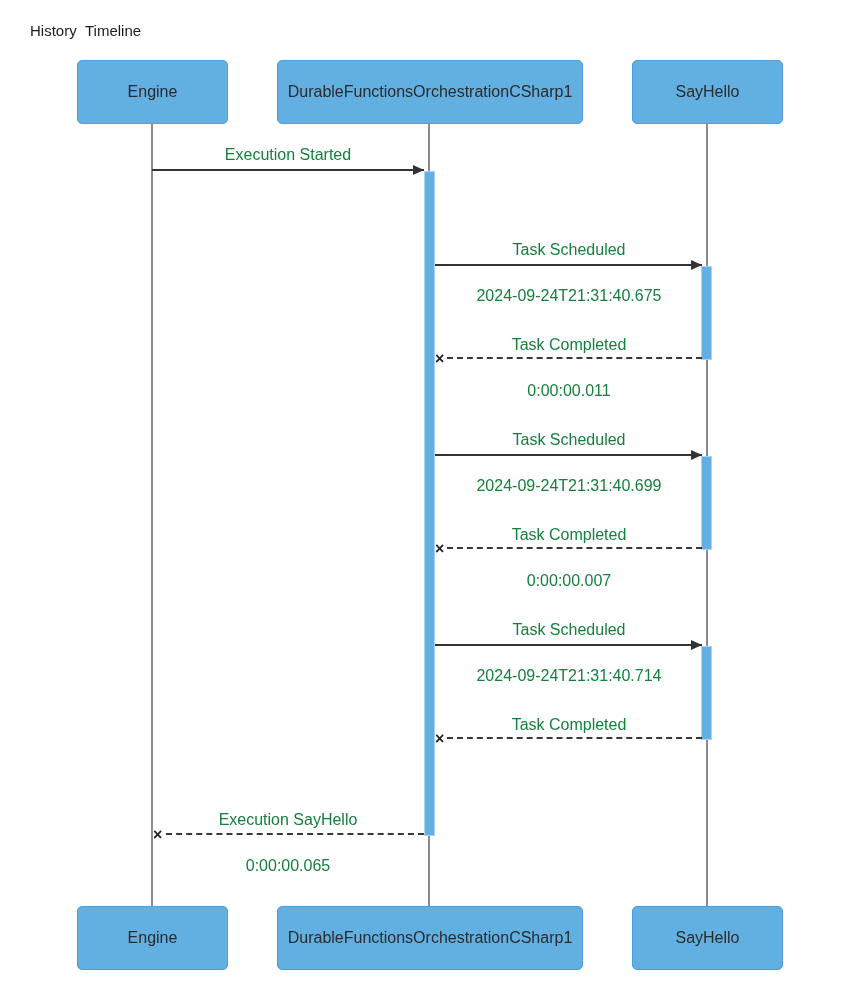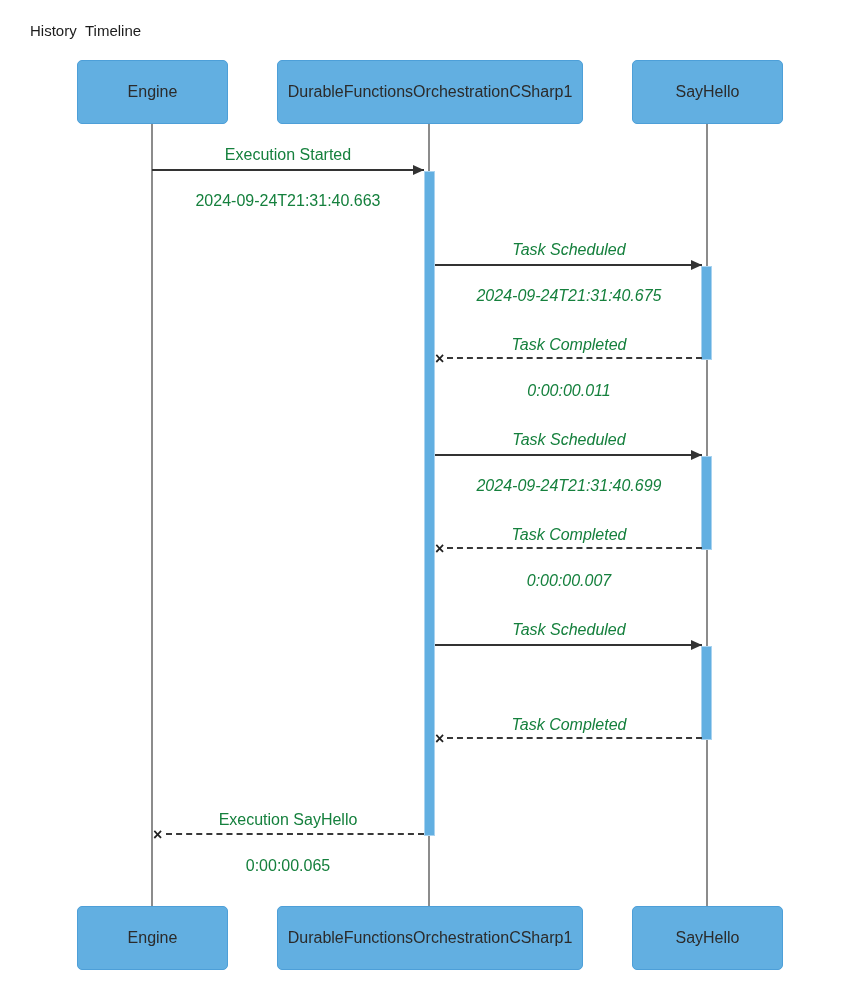--- a/index.html
+++ b/index.html
@@ -58,21 +58,21 @@
   .cross {
     position: absolute; font-size: 16px; font-weight: bold; color: #222;
     line-height: 14px; height: 14px;
   }
   .cross::before { content: "\00D7"; }
   .msg-label, .msg-sub {
     position: absolute; width: 256px; text-align: center;
     font-size: 16px; color: #15803d; white-space: nowrap; line-height: 19px;
   }
   .col-left  { left: 160px; }
-  .col-right { left: 441px; font-style: italic; }
+  .col-right { left: 441px; }
 </style>
 </head>
 <body>
 
 <div class="stage">
 
   <div class="tab-plain" style="left:30px;">History</div>
   <div class="tab-plain" style="left:85px;">Timeline</div>
 
   <div class="lifeline" style="left:151px; top:124px; height:782px;"></div>
@@ -90,21 +90,20 @@
   <div class="actor-box" style="left:277px; top:60px; width:306px;">
     <span>DurableFunctionsOrchestrationCSharp1</span>
   </div>
   <div class="actor-box" style="left:632px; top:60px; width:151px;">
     <span>SayHello</span>
   </div>
 
   <div class="msg-label col-left" style="top:145px;">Execution Started</div>
   <div class="msg-line" style="left:152px; top:169px; width:272px;"></div>
   <div class="arrowhead" style="left:413px; top:165px;"></div>
-  <div class="msg-sub col-left" style="top:191px;">2024-09-24T21:31:40.663</div>
 
   <div class="msg-label col-right" style="top:240px;">Task Scheduled</div>
   <div class="msg-line" style="left:435px; top:264px; width:267px;"></div>
   <div class="arrowhead" style="left:691px; top:260px;"></div>
   <div class="msg-sub col-right" style="top:286px;">2024-09-24T21:31:40.675</div>
 
   <div class="msg-label col-right" style="top:335px;">Task Completed</div>
   <div class="msg-dashed" style="left:447px; top:357px; width:255px;"></div>
   <div class="cross" style="left:435px; top:352px;"></div>
   <div class="msg-sub col-right" style="top:381px;">0:00:00.011</div>
@@ -115,20 +114,21 @@
   <div class="msg-sub col-right" style="top:476px;">2024-09-24T21:31:40.699</div>
 
   <div class="msg-label col-right" style="top:525px;">Task Completed</div>
   <div class="msg-dashed" style="left:447px; top:547px; width:255px;"></div>
   <div class="cross" style="left:435px; top:542px;"></div>
   <div class="msg-sub col-right" style="top:571px;">0:00:00.007</div>
 
   <div class="msg-label col-right" style="top:620px;">Task Scheduled</div>
   <div class="msg-line" style="left:435px; top:644px; width:267px;"></div>
   <div class="arrowhead" style="left:691px; top:640px;"></div>
+  <div class="msg-sub col-right" style="top:666px;">2024-09-24T21:31:40.714</div>
 
   <div class="msg-label col-right" style="top:715px;">Task Completed</div>
   <div class="msg-dashed" style="left:447px; top:737px; width:255px;"></div>
   <div class="cross" style="left:435px; top:732px;"></div>
 
   <div class="msg-label col-left" style="top:810px;">Execution SayHello</div>
   <div class="msg-dashed" style="left:166px; top:833px; width:258px;"></div>
   <div class="cross" style="left:153px; top:828px;"></div>
   <div class="msg-sub col-left" style="top:856px;">0:00:00.065</div>
 

